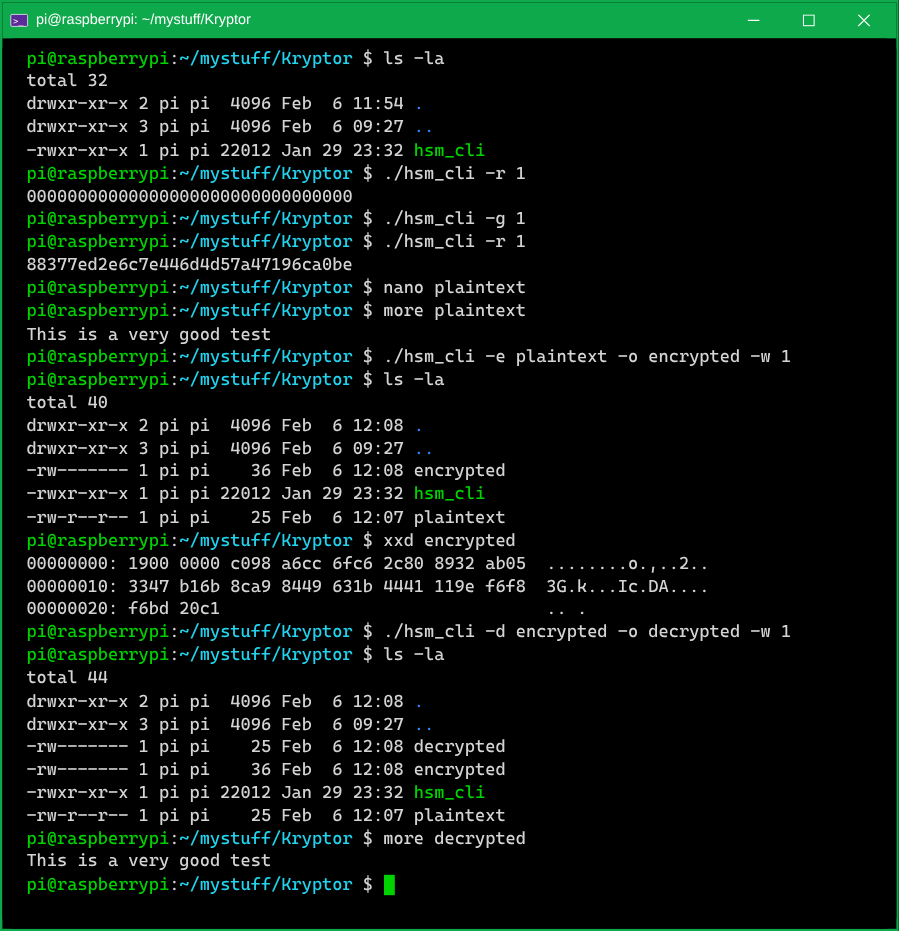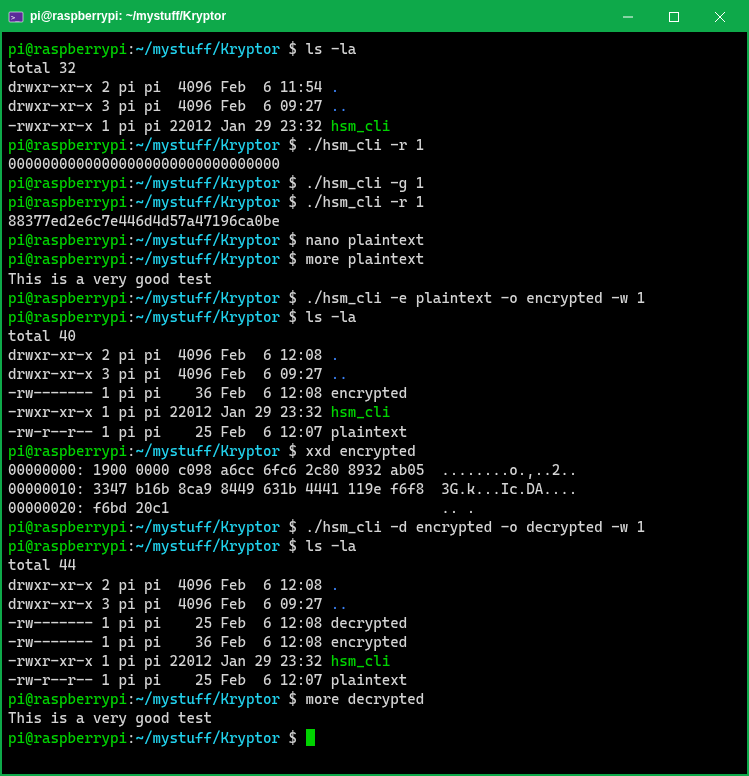--- a/index.html
+++ b/index.html
@@ -31,36 +31,36 @@
     padding: 0 4px 0 6px;
     flex-shrink: 0;
   }
   .titlebar .app-icon {
     width: 16px; height: 16px;
     margin-right: 6px;
     display: inline-flex;
     align-items: center; justify-content: center;
   }
   .titlebar .app-icon svg { width: 16px; height: 16px; }
-  .titlebar .title-text { flex: 0 0 auto; font-weight: bold; }
+  .titlebar .title-text { flex: 0 0 auto; }
   .titlebar .spacer { flex: 1 1 auto; }
   .titlebar .win-btn {
     width: 46px;
     height: 30px;
     display: inline-flex;
     align-items: center;
     justify-content: center;
     color: #fff;
     font-family: "Segoe UI Symbol", sans-serif;
     font-size: 10px;
   }
   .terminal {
     flex: 1 1 auto;
     background: #000;
-    padding: 8px 6px 6px 6px;
+    padding: 8px 6px 6px 20px;
     color: #d4d4d4;
     white-space: pre;
     overflow: hidden;
     border-radius: 10px;
   }
   .line { white-space: pre; }
   .green { color: #00d200; }
   .cyan  { color: #22d3ee; }
   .blue  { color: #3b82f6; }
   .grey  { color: #d4d4d4; }

